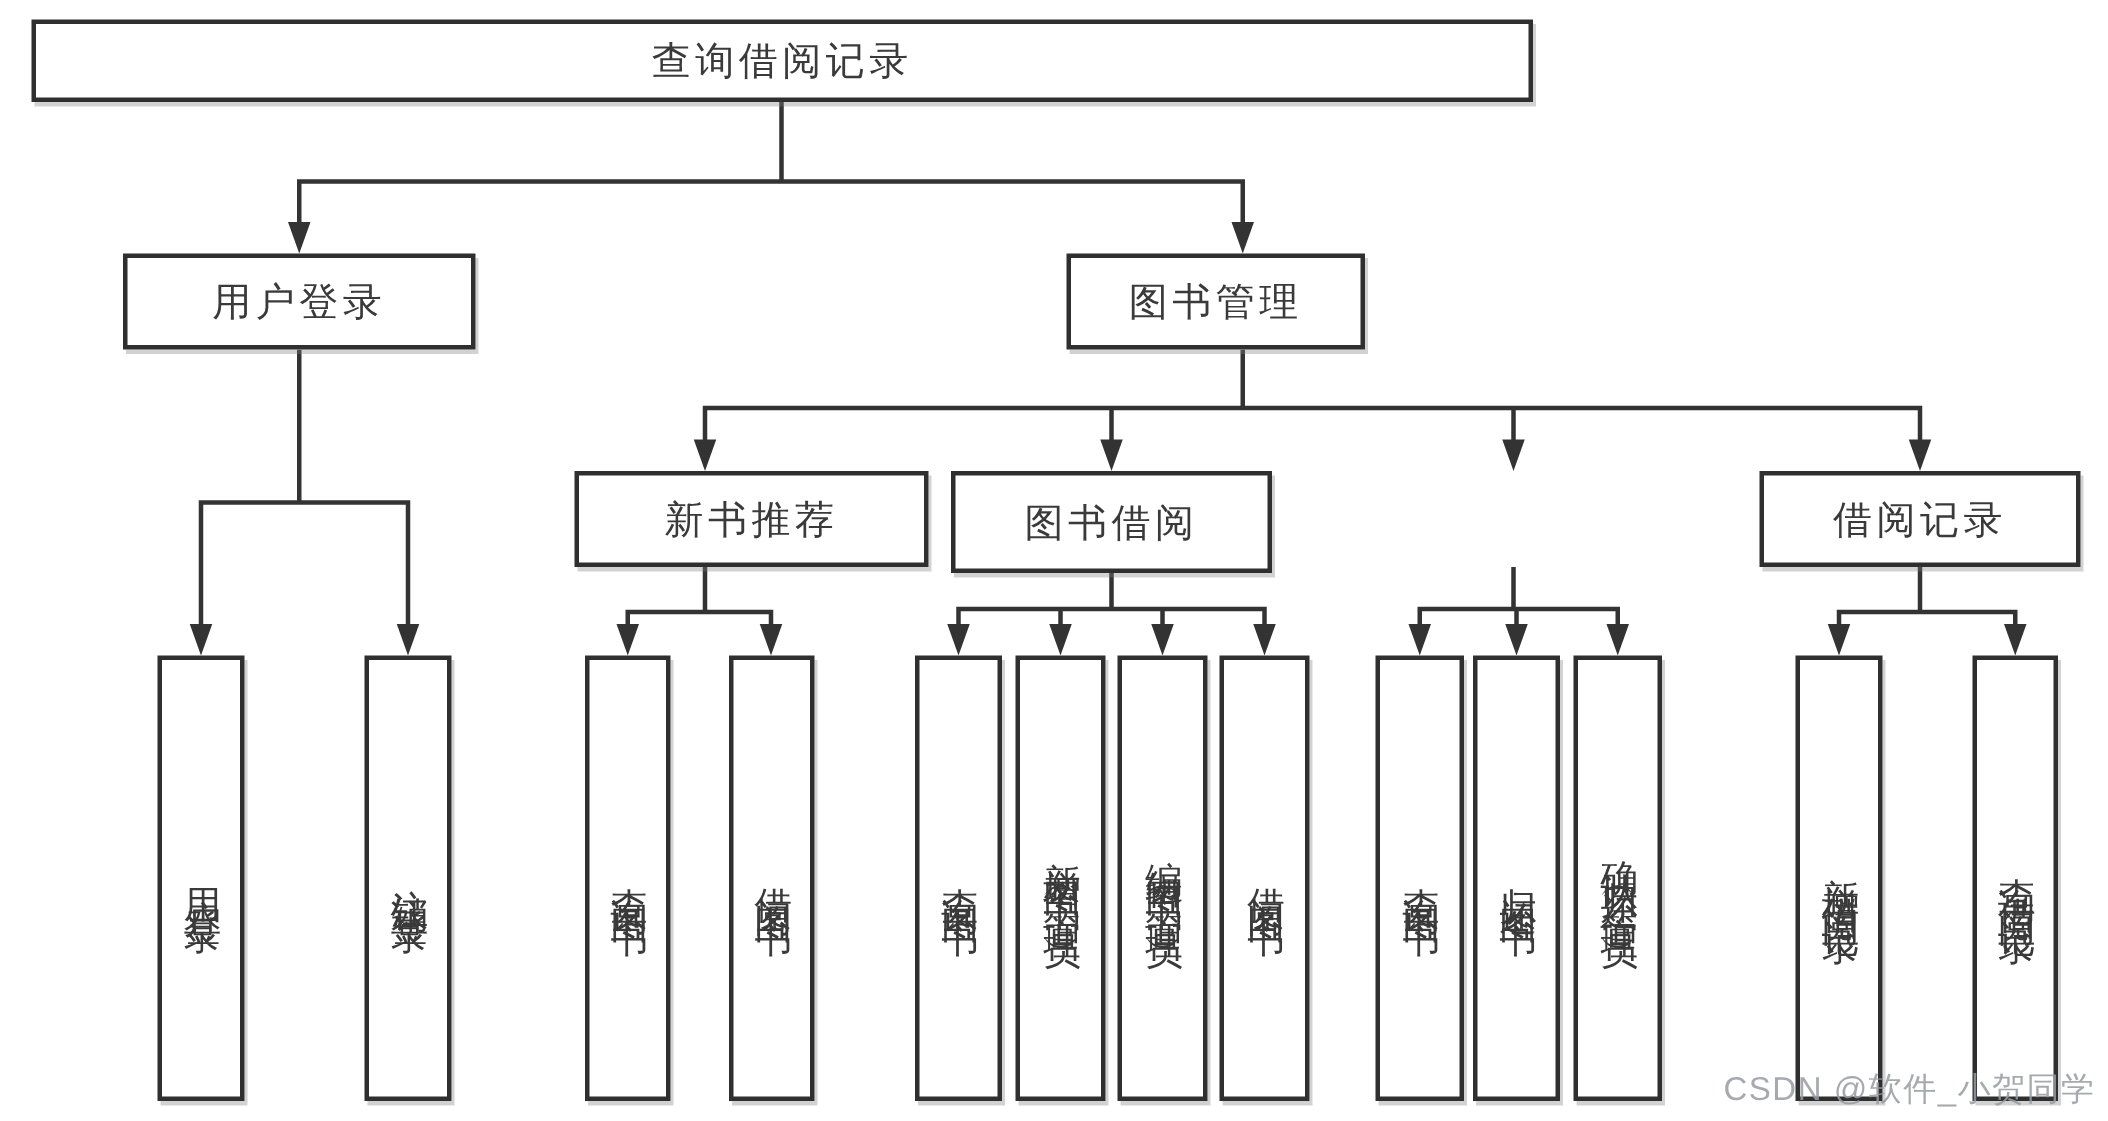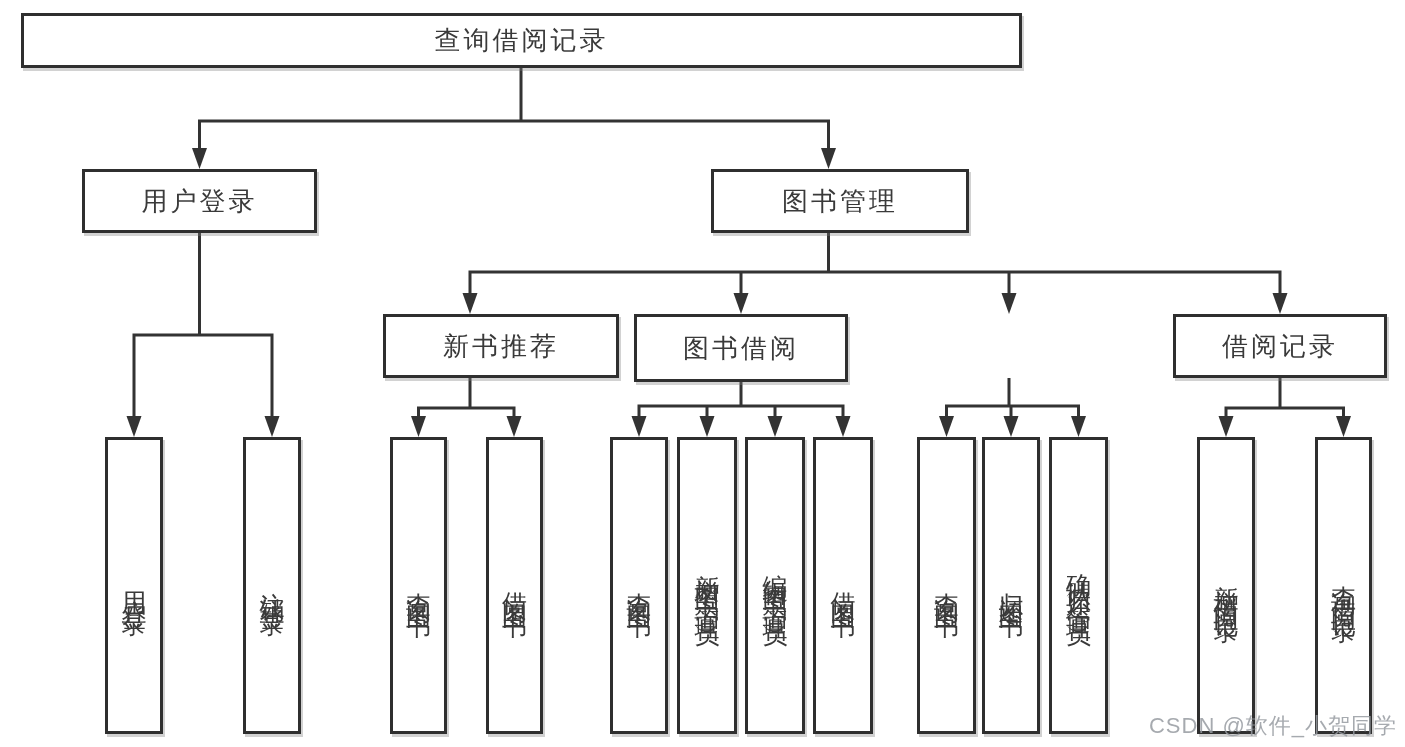--- a/index.html
+++ b/index.html
@@ -89,21 +89,21 @@
       <polygon points="1003.5,416 1018.5,416 1011,437"></polygon>
       <polygon points="1071,416 1086,416 1078.5,437"></polygon>
       <polygon points="1218.5,416 1233.5,416 1226,437"></polygon>
       <polygon points="1336,416 1351,416 1343.5,437"></polygon>
     </g>
   </svg>
 
   <div class="node hnode" style="left:21px; top:13px; width:1001px; height:55px;">查询借阅记录</div>
 
   <div class="node hnode" style="left:82px; top:169px; width:235px; height:64px;">用户登录</div>
-  <div class="node hnode" style="left:711px; top:169px; width:258px; height:64px;">图书管理</div>
+  <div class="node hnode" style="left:711px; top:169px; width:199px; height:64px;">图书管理</div>
 
   <div class="node hnode" style="left:383px; top:314px; width:236px; height:64px;">新书推荐</div>
   <div class="node hnode" style="left:634px; top:314px; width:214px; height:68px;">图书借阅</div>
   <div class="node hnode" style="left:1173px; top:314px; width:214px; height:64px;">借阅记录</div>
 
   <div class="node vnode" style="left:105px; top:437px; width:58px; height:297px;">用户登录</div>
   <div class="node vnode" style="left:243px; top:437px; width:58px; height:297px;">注销登录</div>
 
   <div class="node vnode" style="left:390px; top:437px; width:57px; height:297px;">查询图书</div>
   <div class="node vnode" style="left:486px; top:437px; width:57px; height:297px;">借阅图书</div>

